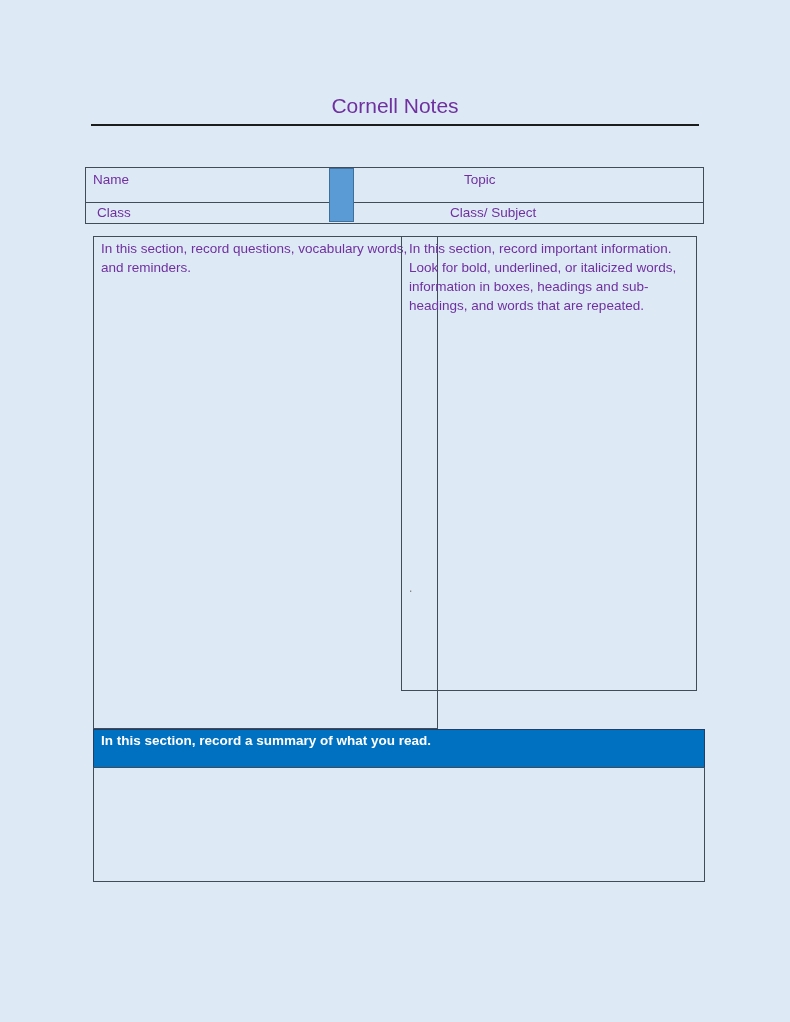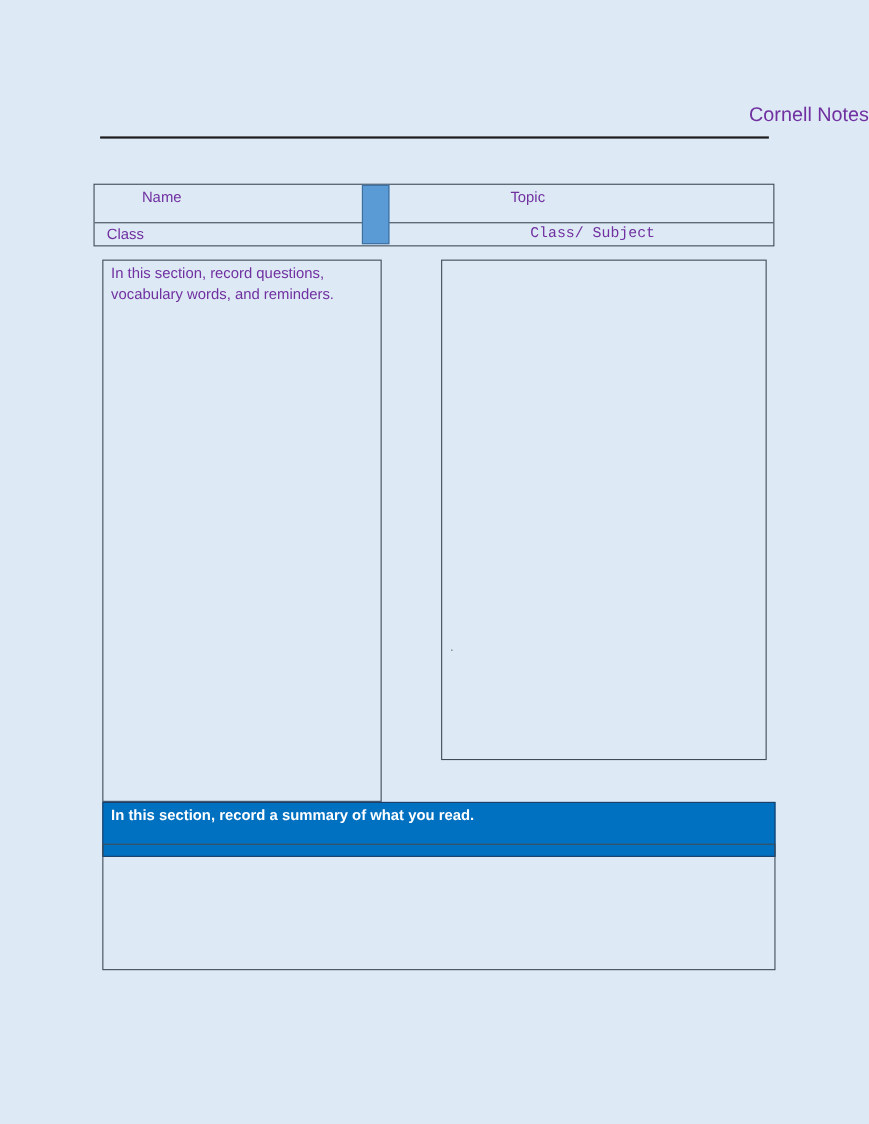--- a/index.html
+++ b/index.html
@@ -5,82 +5,83 @@
     html, body { margin: 0; padding: 0; }
     body {
       width: 790px; height: 1022px;
       background: #dde9f5;
       position: relative;
       font-family: "Liberation Sans", "DejaVu Sans", sans-serif;
       overflow: hidden;
     }
     .title {
       position: absolute; left: 0; width: 790px; top: 94px;
-      text-align: right; color: #7030a0; font-size: 18px;
+      text-align: center; color: #7030a0; font-size: 21px;
     }
     .rule {
       position: absolute; left: 91px; top: 124px; width: 608px; height: 2px;
       background: #1c1c1c;
     }
     .header-box {
       position: absolute; left: 85px; top: 167px; width: 619px; height: 57px;
       border: 1px solid #404c58; box-sizing: border-box;
     }
     .header-divider {
       position: absolute; left: 0; top: 34px; width: 100%; height: 1px; background: #404c58;
     }
     .hlabel {
       position: absolute; color: #7030a0; font-size: 13.5px;
     }
     .blue-tab {
       position: absolute; left: 329px; top: 168px; width: 25px; height: 54px;
       background: #5b9bd5; border: 1px solid #3e6f9c; box-sizing: border-box;
     }
     .cue-box {
-      position: absolute; left: 93px; top: 236px; width: 254px; height: 493px;
+      position: absolute; left: 93px; top: 236px; width: 345px; height: 493px;
       border: 1px solid #404c58; box-sizing: border-box;
       padding: 2px 7px; color: #7030a0; font-size: 13.5px; line-height: 19px;
     }
     .notes-box {
       position: absolute; left: 401px; top: 236px; width: 296px; height: 455px;
       border: 1px solid #404c58; box-sizing: border-box;
       padding: 2px 7px; color: #7030a0; font-size: 13.5px; line-height: 19px;
     }
     .dot {
       position: absolute; left: 7px; top: 342px; color: #7f7f7f; font-size: 12px;
     }
     .summary-header {
-      position: absolute; left: 93px; top: 729px; width: 612px; height: 50px;
+      position: absolute; left: 93px; top: 729px; width: 612px; height: 39px;
       background: #0070c0; border: 1px solid #1f3f66; box-sizing: border-box;
       color: #ffffff; font-weight: bold; font-size: 13.5px; padding: 3px 7px;
     }
     .summary-box {
       position: absolute; left: 93px; top: 767px; width: 612px; height: 115px;
       border: 1px solid #404c58; box-sizing: border-box;
     }
   </style>
 </head>
 <body>
 
 <div class="title">Cornell Notes</div>
 <div class="rule"></div>
 
 <div class="header-box">
   <div class="header-divider"></div>
-  <span class="hlabel" style="left:7px; top:4px;margin-left:36px;">Name</span>
+  <span class="hlabel" style="left:7px; top:4px;">Name</span>
   <span class="hlabel" style="left:378px; top:4px;">Topic</span>
   <span class="hlabel" style="left:11px; top:37px;">Class</span>
-  <span class="hlabel" style="left:396px; top:37px;font-family:Liberation Mono, monospace;">Class/ Subject</span>
+  <span class="hlabel" style="left:364px; top:37px;">Class/ Subject</span>
 </div>
 <div class="blue-tab"></div>
 
 <div class="cue-box">
   <div>In this section, record questions, vocabulary words, and reminders.</div>
 </div>
 
 <div class="notes-box">
+  <div>In this section, record important information. Look for bold, underlined, or italicized words, information in boxes, headings and sub-headings, and words that are repeated.</div>
   <span class="dot">.</span>
 </div>
 
 <div class="summary-header">
   <span>In this section, record a summary of what you read.</span>
 </div>
 <div class="summary-box"></div>
 
 </body></html>

